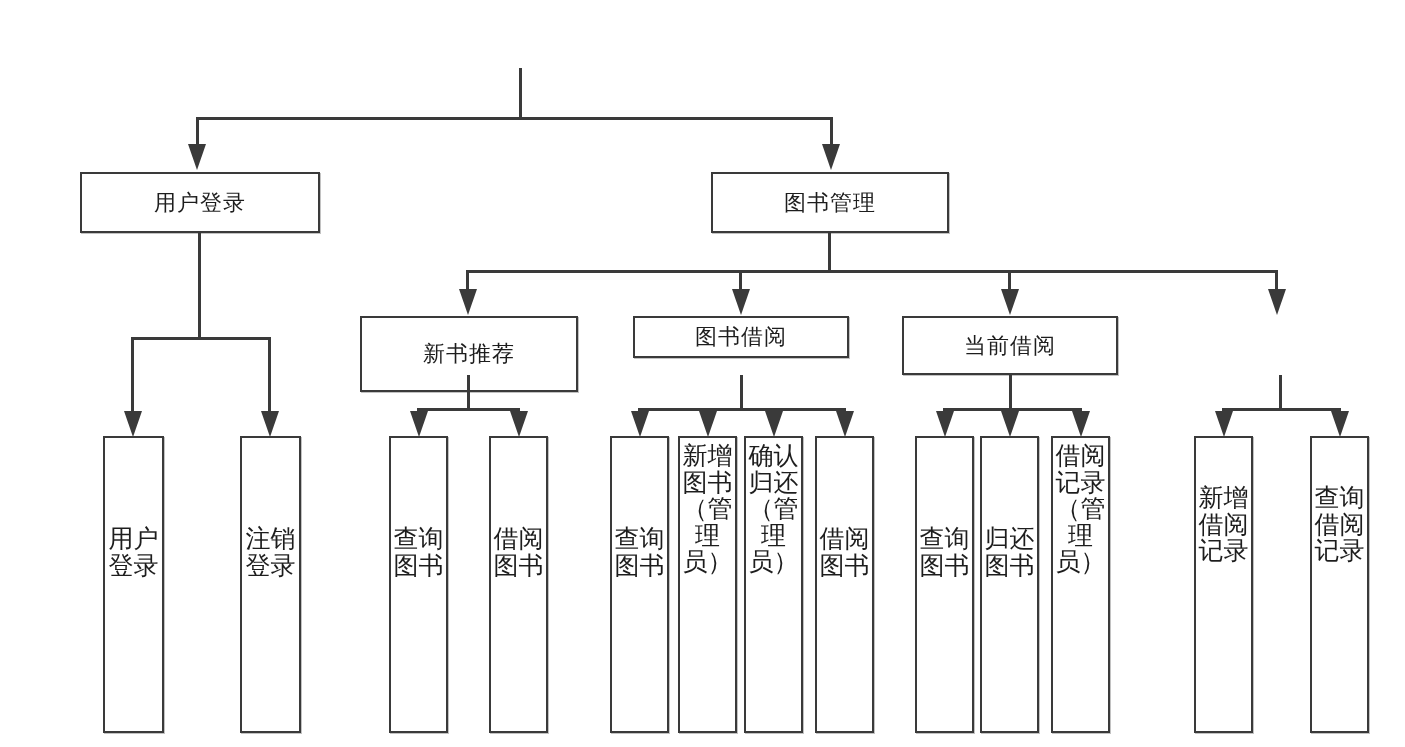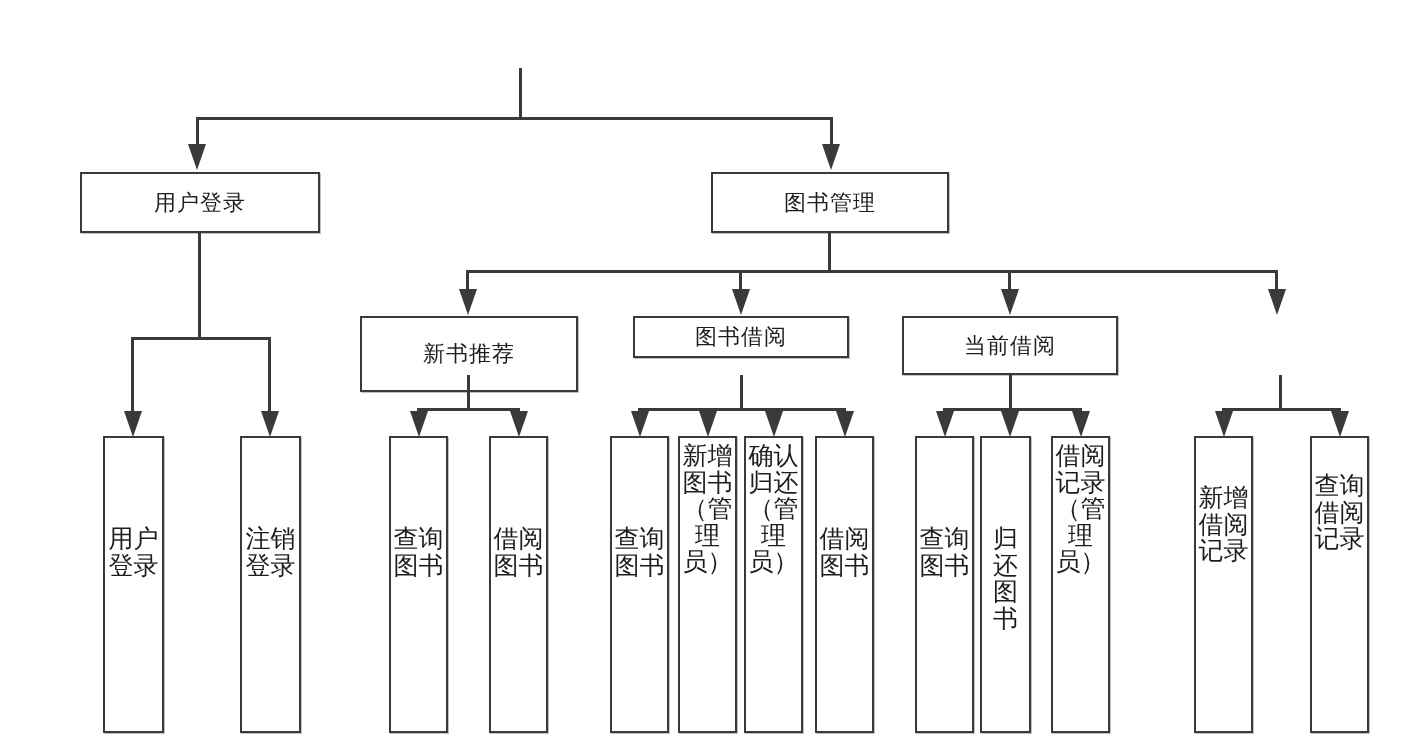--- a/index.html
+++ b/index.html
@@ -179,28 +179,28 @@
   <div class="node v" style="left:744px;top:436px;width:59px;height:297px;">
     <span class="vtext" style="margin-top:4px;">确认归还（管理员）</span>
   </div>
   <div class="node v" style="left:815px;top:436px;width:59px;height:297px;">
     <span class="vtext" style="margin-top:87px;">借阅图书</span>
   </div>
 
   <div class="node v" style="left:915px;top:436px;width:59px;height:297px;">
     <span class="vtext" style="margin-top:87px;">查询图书</span>
   </div>
-  <div class="node v" style="left:980px;top:436px;width:51px;height:297px;">
+  <div class="node v" style="left:980px;top:436px;width:59px;height:297px;">
     <span class="vtext" style="margin-top:87px;">归还图书</span>
   </div>
   <div class="node v" style="left:1051px;top:436px;width:59px;height:297px;">
     <span class="vtext" style="margin-top:4px;">借阅记录（管理员）</span>
   </div>
 
   <div class="node v" style="left:1194px;top:436px;width:59px;height:297px;">
     <span class="vtext" style="margin-top:46px;">新增借阅记录</span>
   </div>
   <div class="node v" style="left:1310px;top:436px;width:59px;height:297px;">
-    <span class="vtext" style="margin-top:34px;">查询借阅记录</span>
+    <span class="vtext" style="margin-top:46px;">查询借阅记录</span>
   </div>
 
 
 </div>
 
 </body></html>

